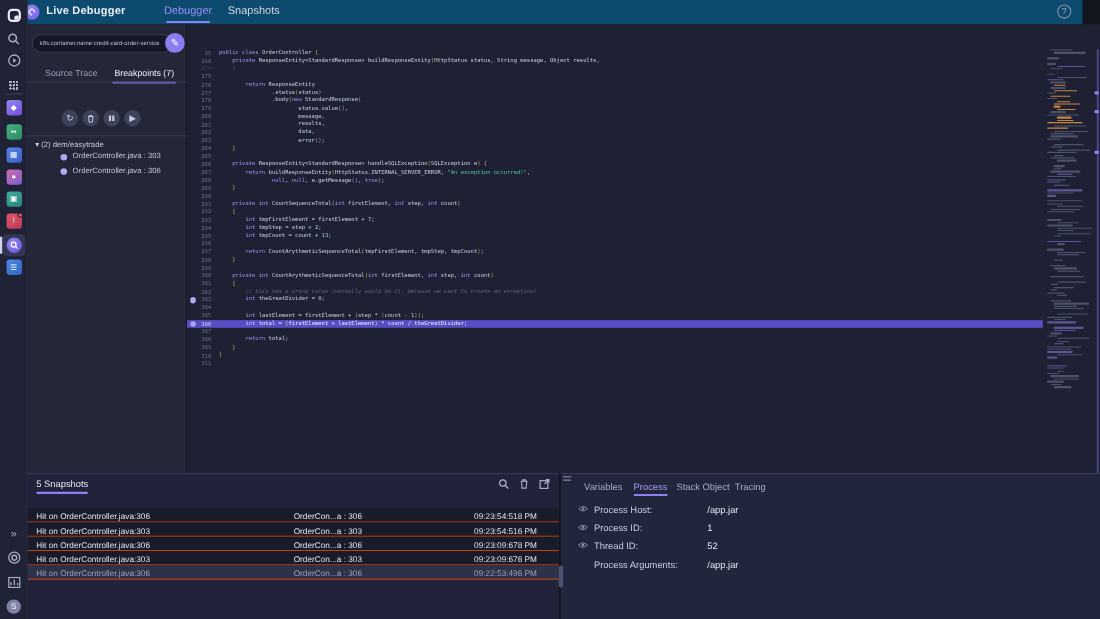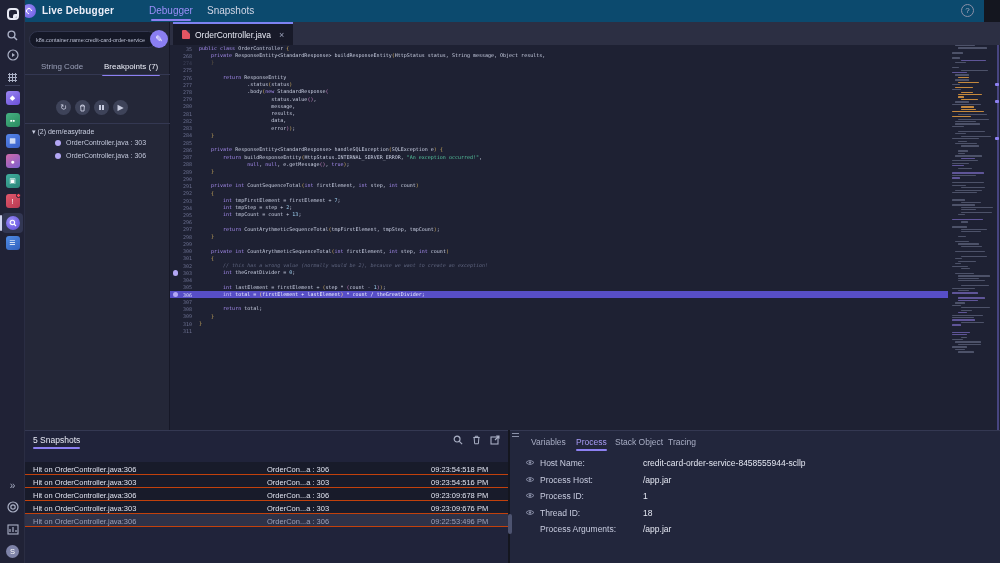--- a/index.html
+++ b/index.html
@@ -185,21 +185,21 @@
     </span>
   <span class="tb-title">Live Debugger</span>
   <span class="tb-tab active" style="left:140px">Debugger</span>
   <span class="tb-tab" style="left:198px">Snapshots</span>
   <span class="help-circ">?</span>
 </div>
 
 <div id="leftpanel">
   <input class="filter-pill" readonly="" value="k8s.container.name:credit-card-order-service" style="">
   <button class="edit-btn">✎</button>
-  <span class="lp-tab" style="left:14px">String Code</span>
+  <span class="lp-tab" style="left:14px">Source Trace</span>
   <span class="lp-tab active" style="left:77px">Breakpoints (7)</span>
   <div class="lp-tabline"></div>
   <button class="rbtn" style="left:31px">↻</button>
   <button class="rbtn" style="left:50px">
     <svg width="7" height="8" viewBox="0 0 7 8">
         <path d="M1 2h5M2.5 2V1h2v1M1.6 2l.4 5h3l.4-5" fill="none" stroke="#c9cde0" stroke-width="0.9"></path>
       </svg>
   </button>
   <button class="rbtn" style="left:69px">
       <span class="pbar"></span>
@@ -217,27 +217,20 @@
         <span>OrderController.java : 303</span>
       </div>
       <div class="bp-item" style="top: 130px;">
         <span class="dot"></span>
         <span>OrderController.java : 306</span>
       </div>
     </div>
 </div>
 
 <div id="editor">
-  <div id="tabstrip">
-    <div class="ed-tab">
-      <span class="doc-ic"></span>
-      <span class="ttl">OrderController.java</span>
-      <span class="cls">×</span>
-    </div>
-  </div>
   <div id="coderows">
       <div class="crow">
         <span class="gut">35</span>
         <span class="cline"><span class="tk-k">public</span><span class="tk-d"> </span><span class="tk-k">class</span><span class="tk-d"> OrderController </span><span class="tk-p">{</span></span>
       </div>
       <div class="crow">
         <span class="gut">268</span>
         <span class="cline"><span class="tk-d">    </span><span class="tk-k">private</span><span class="tk-d"> ResponseEntity&lt;StandardResponse&gt; buildResponseEntity</span><span class="tk-p">(</span><span class="tk-d">HttpStatus status, String message, Object results,</span></span>
       </div>
       <div class="crow dim">
@@ -558,45 +551,37 @@
   <span class="dt-tab" style="left:21px">Variables</span>
   <span class="dt-tab active" style="left:66px">Process</span>
   <span class="dt-tab" style="left:105px">Stack Object</span>
   <span class="dt-tab" style="left:158px">Tracing</span>
   <div id="detrows">
       <div class="drow">
         <svg width="10" height="7" viewBox="0 0 10 7" class="eye">
           <path d="M1 3.5Q5 -0.5 9 3.5 Q5 7.5 1 3.5Z" fill="none" stroke="#8a90a8" stroke-width="0.9"></path>
           <circle cx="5" cy="3.5" r="1.2" fill="#8a90a8"></circle>
         </svg>
-        <span class="lbl">Host Name:</span>
-        <span class="val">credit-card-order-service-8458555944-scllp</span>
-      </div>
-      <div class="drow">
-        <svg width="10" height="7" viewBox="0 0 10 7" class="eye">
-          <path d="M1 3.5Q5 -0.5 9 3.5 Q5 7.5 1 3.5Z" fill="none" stroke="#8a90a8" stroke-width="0.9"></path>
-          <circle cx="5" cy="3.5" r="1.2" fill="#8a90a8"></circle>
-        </svg>
         <span class="lbl">Process Host:</span>
         <span class="val">/app.jar</span>
       </div>
       <div class="drow">
         <svg width="10" height="7" viewBox="0 0 10 7" class="eye">
           <path d="M1 3.5Q5 -0.5 9 3.5 Q5 7.5 1 3.5Z" fill="none" stroke="#8a90a8" stroke-width="0.9"></path>
           <circle cx="5" cy="3.5" r="1.2" fill="#8a90a8"></circle>
         </svg>
         <span class="lbl">Process ID:</span>
         <span class="val">1</span>
       </div>
       <div class="drow">
         <svg width="10" height="7" viewBox="0 0 10 7" class="eye">
           <path d="M1 3.5Q5 -0.5 9 3.5 Q5 7.5 1 3.5Z" fill="none" stroke="#8a90a8" stroke-width="0.9"></path>
           <circle cx="5" cy="3.5" r="1.2" fill="#8a90a8"></circle>
         </svg>
         <span class="lbl">Thread ID:</span>
-        <span class="val">18</span>
+        <span class="val">52</span>
       </div>
       <div class="drow">
         <span class="lbl">Process Arguments:</span>
         <span class="val">/app.jar</span>
       </div>
     </div>
 </div>
 
 </body></html>

